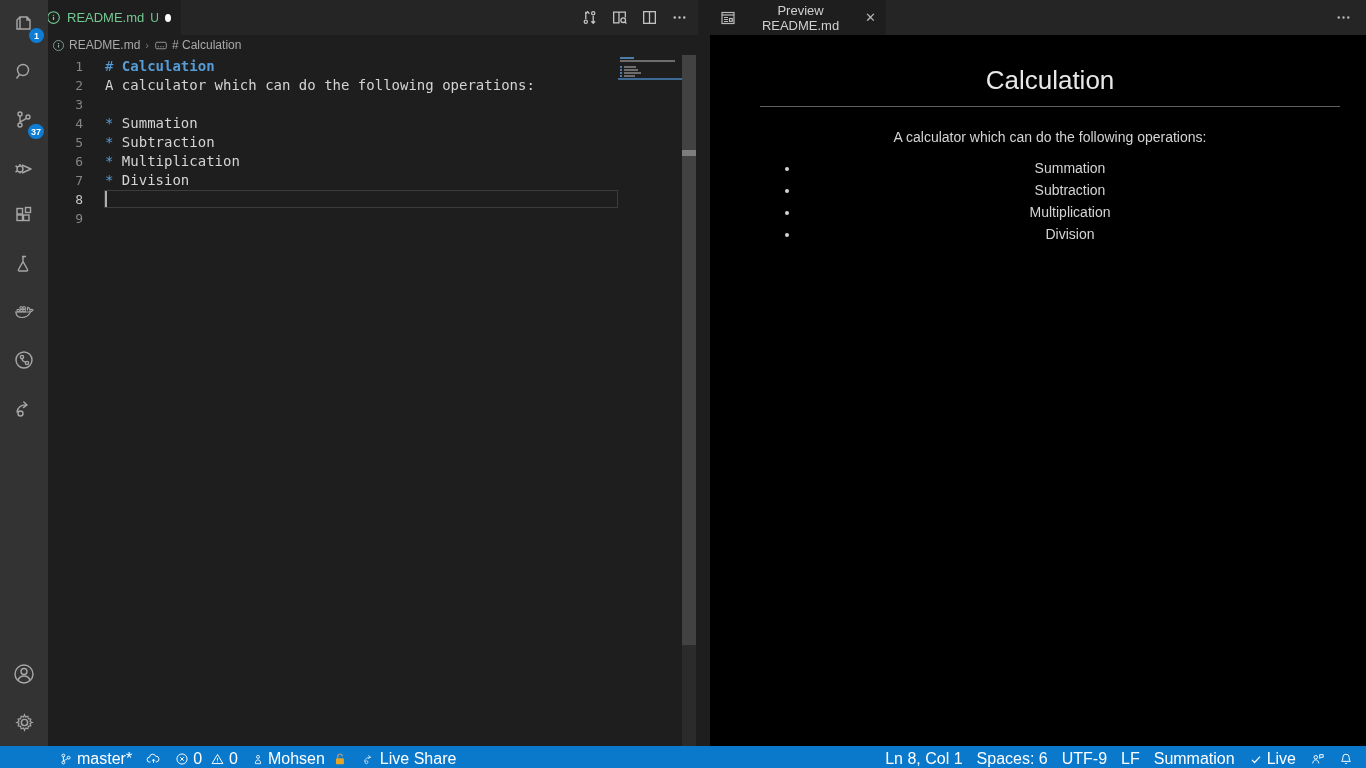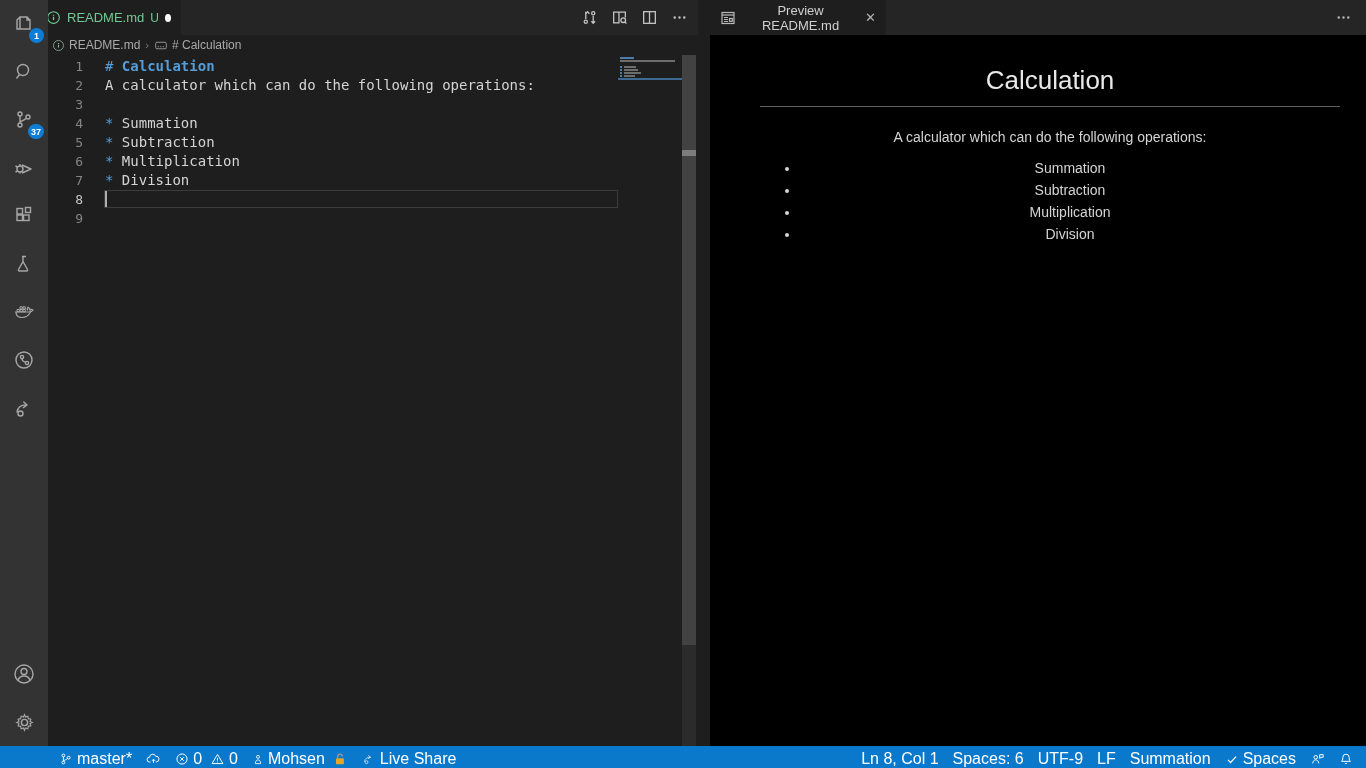--- a/index.html
+++ b/index.html
@@ -375,21 +375,21 @@
     <span class="sb-item">
       <span>LF</span>
     </span>
     <span class="sb-item">
       <span>Summation</span>
     </span>
     <span class="sb-item">
       <svg width="14" height="13" viewBox="0 0 16 16">
           <path d="M3 8.5 l3.2 3.2 L13 4.5" stroke-width="1.5"></path>
         </svg>
-      <span>Spaces</span>
+      <span>Live</span>
     </span>
     <span class="sb-item">
       <svg width="15" height="14" viewBox="0 0 16 16">
           <circle cx="6" cy="6" r="2"></circle>
           <path d="M2.5 13 c.5 -2.8 1.8 -4 3.5 -4 s3 1.2 3.5 4"></path>
           <path d="M10.5 3 h4 v3 h-2.5 l-1.5 1.4 z"></path>
         </svg>
     </span>
     <span class="sb-item">
       <svg width="14" height="14" viewBox="0 0 16 16">

